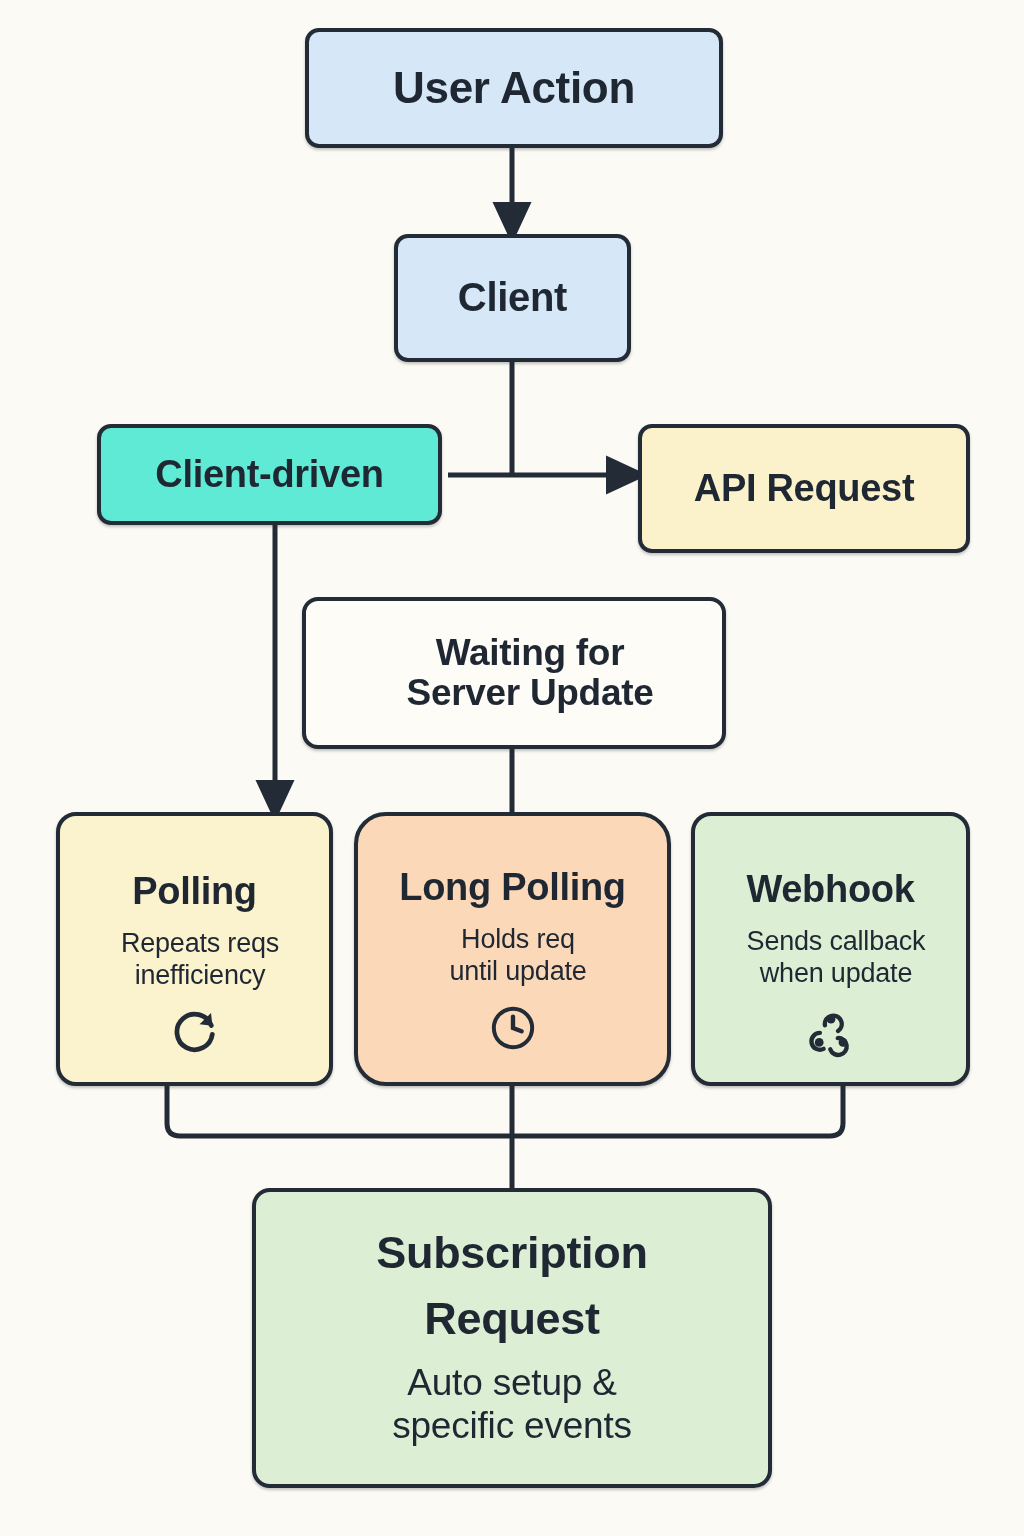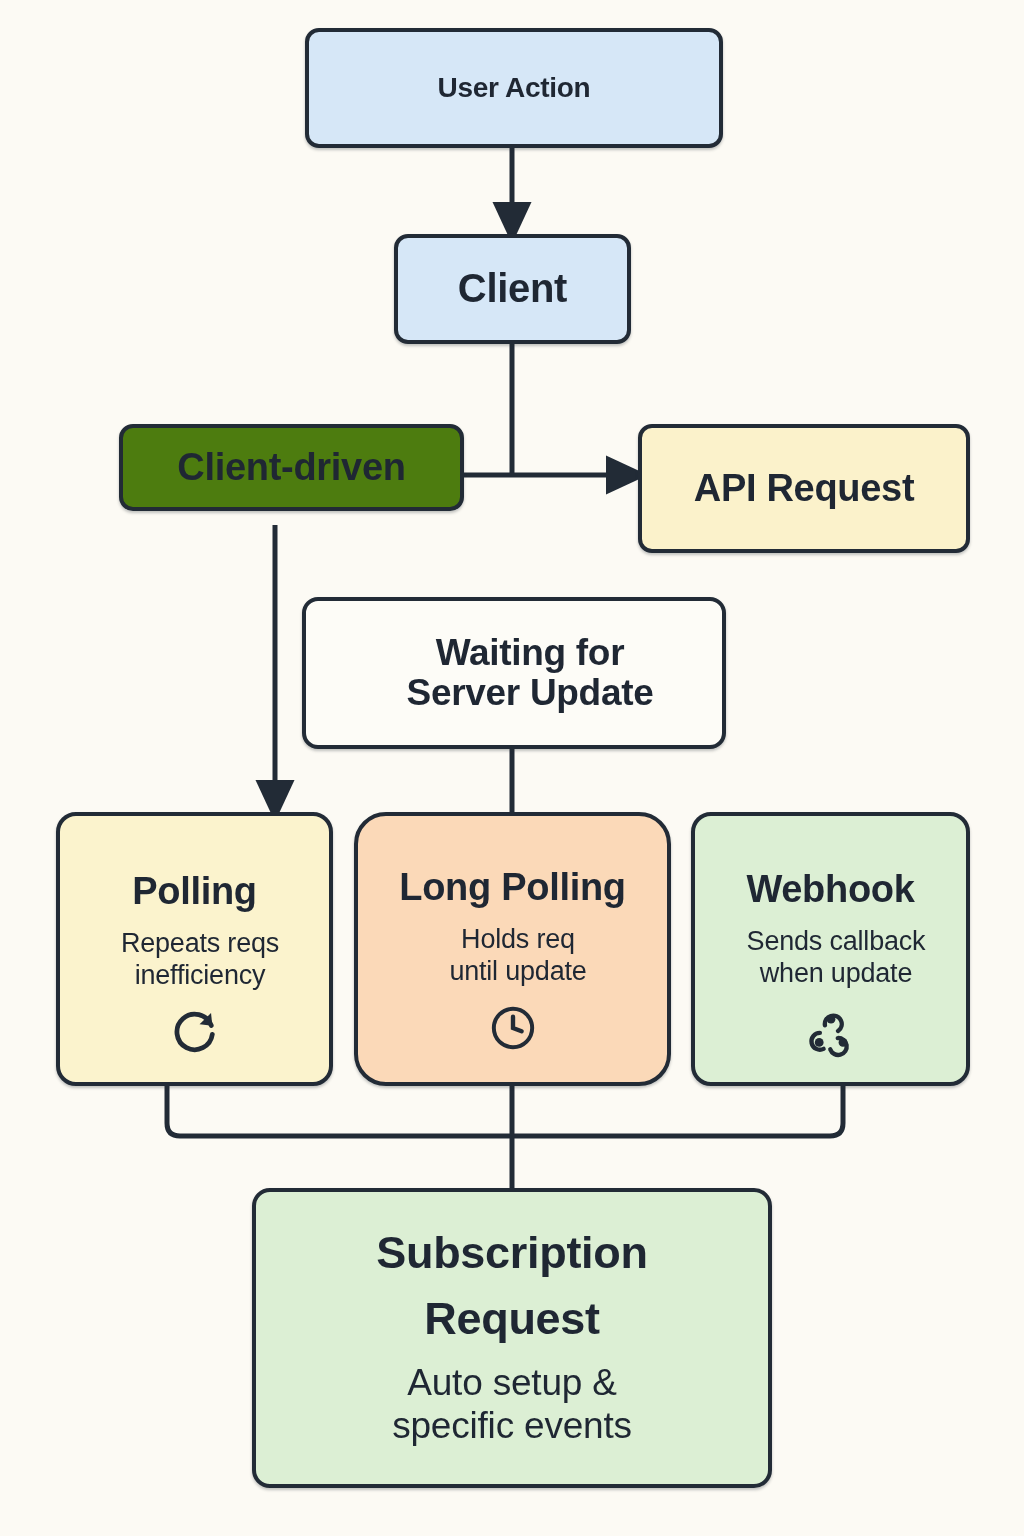--- a/index.html
+++ b/index.html
@@ -59,31 +59,31 @@
     font-weight: normal;
     line-height: 1.16;
     letter-spacing: -0.2px;
   }
 
   
   #node-user-action {
     left: 305px; top: 28px; width: 418px; height: 120px;
     background: #d6e7f7;
   }
-  #node-user-action .node-title { font-size: 28px; }
+  #node-user-action .node-title { font-size: 44px; }
 
   #node-client {
-    left: 394px; top: 234px; width: 237px; height: 110px;
+    left: 394px; top: 234px; width: 237px; height: 128px;
     background: #d6e7f7;
   }
   #node-client .node-title { font-size: 40px; }
 
   #node-client-driven {
-    left: 119px; top: 424px; width: 345px; height: 87px;
-    background: #4d7c0f;
+    left: 97px; top: 424px; width: 345px; height: 101px;
+    background: #5eead4;
   }
   #node-client-driven .node-title { font-size: 38px; }
 
   #node-api-request {
     left: 638px; top: 424px; width: 332px; height: 129px;
     background: #fbf2cb;
   }
   #node-api-request .node-title { font-size: 38px; }
 
   #node-waiting {

